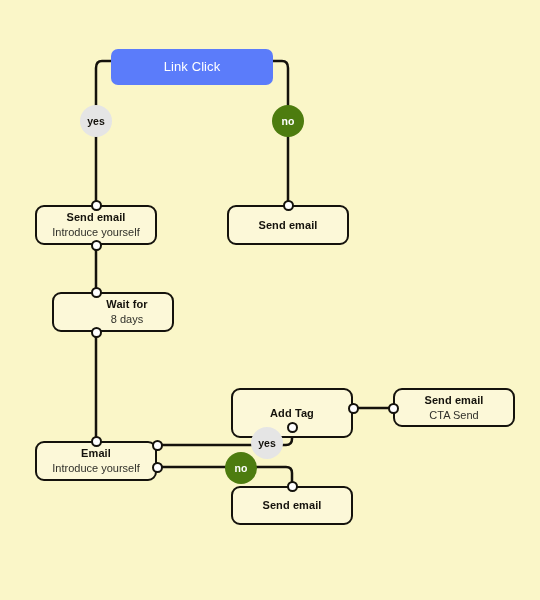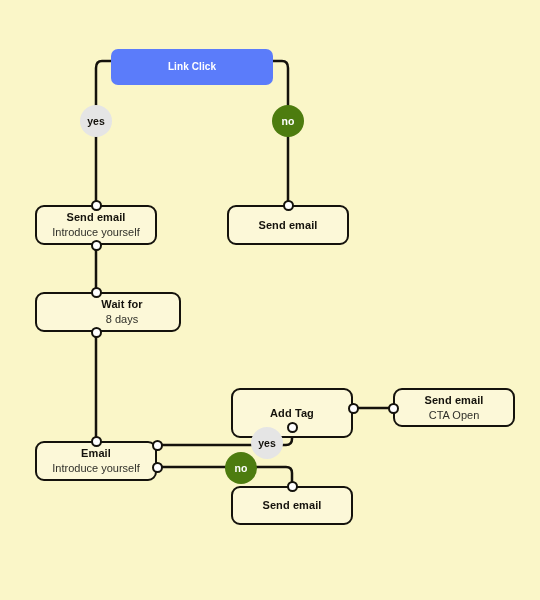--- a/index.html
+++ b/index.html
@@ -54,22 +54,22 @@
     color: #30302a;
     margin-top: 2px;
   }
   .node.trigger {
     background: #5b7cfa;
     border: none;
     border-radius: 7px;
   }
   .node.trigger .title {
     color: #ffffff;
-    font-size: 10px;
-    font-weight: bold;
+    font-size: 13px;
+    font-weight: normal;
   }
 
   
   .port {
     position: absolute;
     width: 11px;
     height: 11px;
     box-sizing: border-box;
     border-radius: 50%;
     background: #ffffff;
@@ -116,34 +116,34 @@
       <div class="node trigger" style="left: 111px; top: 49px; width: 162px; height: 36px;">
         <div class="title">Link Click</div>
       </div>
       <div class="node" style="left: 35px; top: 205px; width: 122px; height: 40px;">
         <div class="title">Send email</div>
         <div class="subtitle">Introduce yourself</div>
       </div>
       <div class="node" style="left: 227px; top: 205px; width: 122px; height: 40px;">
         <div class="title">Send email</div>
       </div>
-      <div class="node" style="left: 35px; top: 292px; width: 146px; height: 40px; padding-left: 28px;">
+      <div class="node" style="left: 52px; top: 292px; width: 122px; height: 40px; padding-left: 28px;">
         <div class="title">Wait for</div>
         <div class="subtitle">8 days</div>
       </div>
       <div class="node" style="left: 35px; top: 441px; width: 122px; height: 40px;">
         <div class="title">Email</div>
         <div class="subtitle">Introduce yourself</div>
       </div>
       <div class="node" style="left: 231px; top: 388px; width: 122px; height: 50px;">
         <div class="title">Add Tag</div>
       </div>
       <div class="node" style="left: 393px; top: 388px; width: 122px; height: 39px;">
         <div class="title">Send email</div>
-        <div class="subtitle">CTA Open</div>
+        <div class="subtitle">CTA Send</div>
       </div>
       <div class="node" style="left: 231px; top: 486px; width: 122px; height: 39px;">
         <div class="title">Send email</div>
       </div>
     </div>
   <div id="port-layer">
       <div class="port" style="left: 90.5px; top: 199.5px;"></div>
       <div class="port" style="left: 90.5px; top: 239.5px;"></div>
       <div class="port" style="left: 282.5px; top: 199.5px;"></div>
       <div class="port" style="left: 90.5px; top: 286.5px;"></div>

